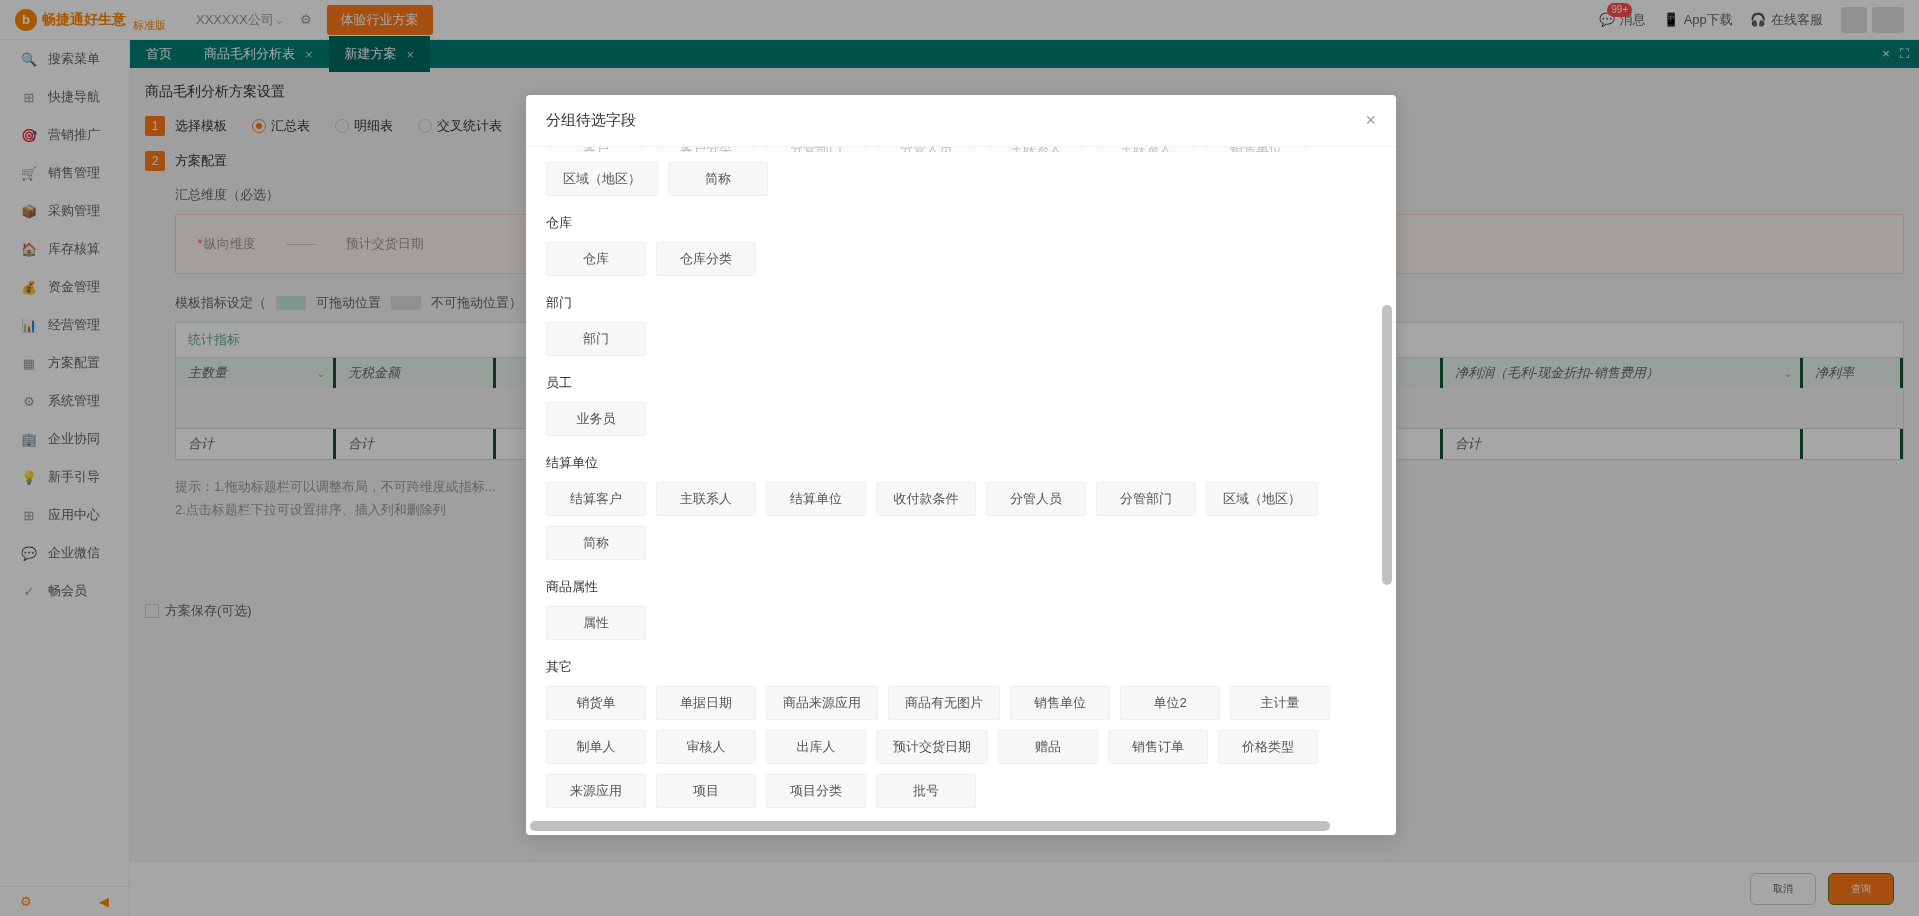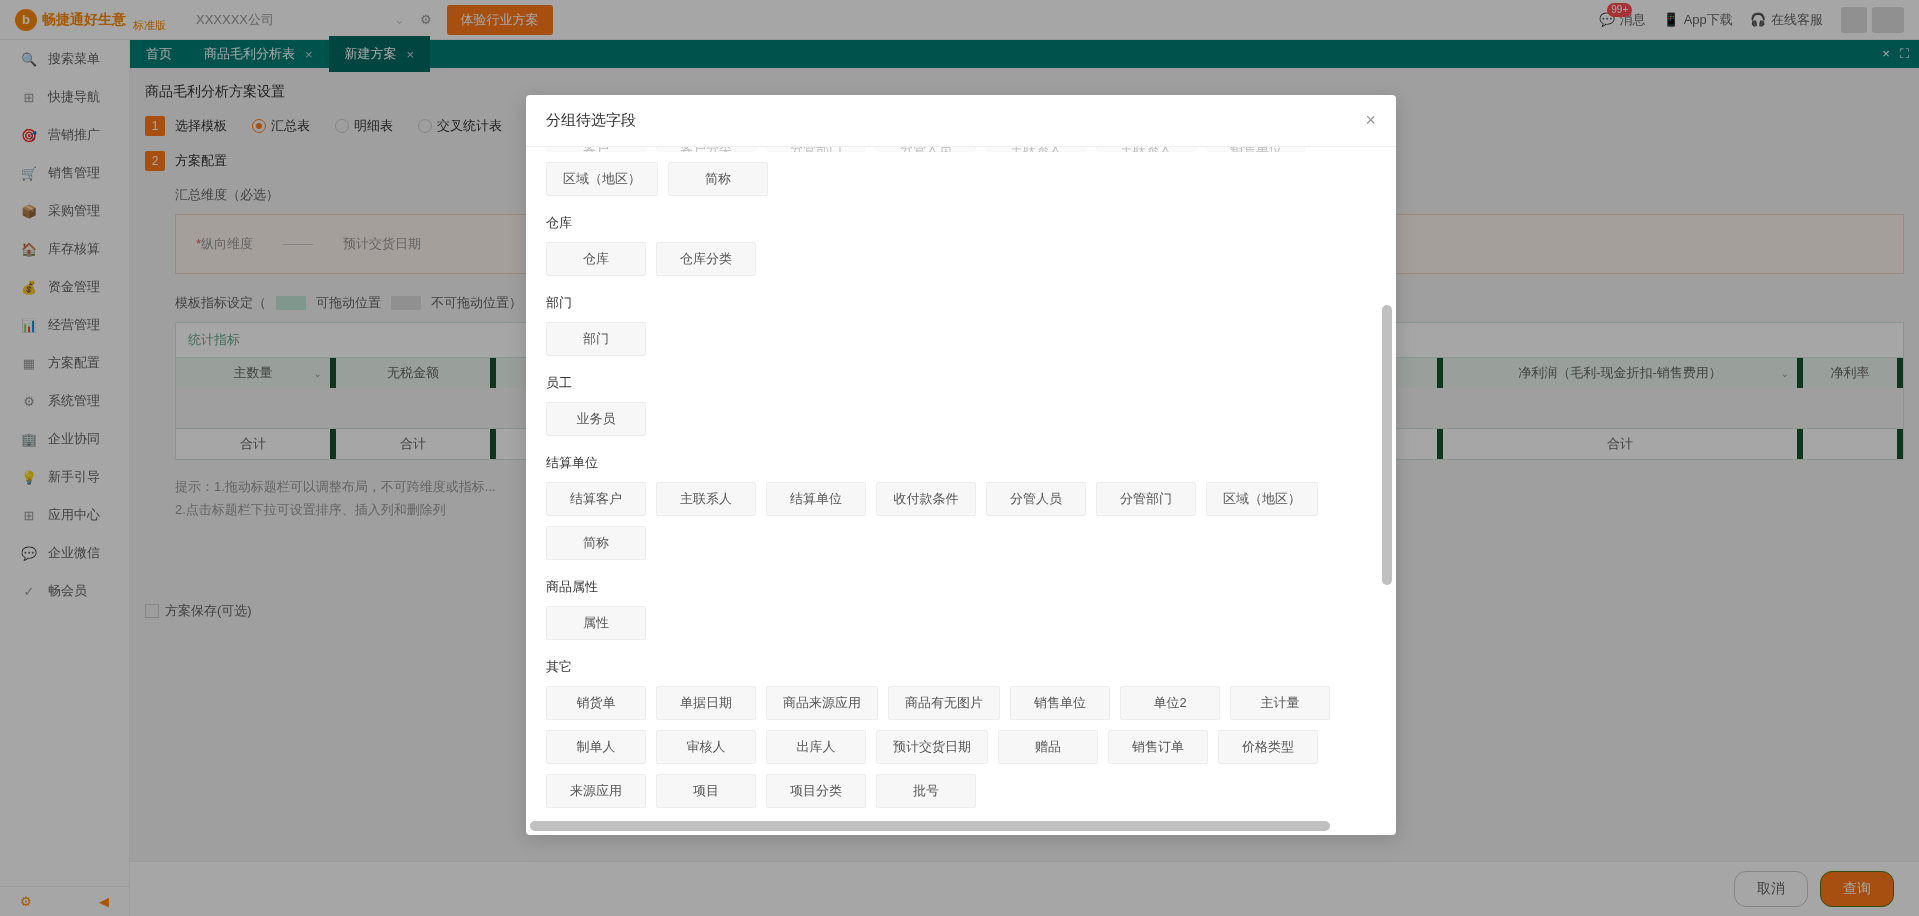--- a/index.html
+++ b/index.html
@@ -2,21 +2,21 @@
 <html><head>
 <meta charset="utf-8">
 <style>
 *{margin:0;padding:0;box-sizing:border-box;}
 body{font-family:"Microsoft YaHei",sans-serif;font-size:13px;color:#333;width:1919px;height:916px;overflow:hidden;background:#f5f5f5;position:relative;}
 .header{height:40px;background:#fff;display:flex;align-items:center;padding:0 15px;border-bottom:1px solid #eee;}
 .logo{display:flex;align-items:center;gap:5px;}
 .logo-icon{width:22px;height:22px;background:#ff8800;border-radius:50%;display:flex;align-items:center;justify-content:center;color:#fff;font-weight:bold;}
 .logo-text{color:#ff8800;font-weight:bold;font-size:14px;}
 .logo-sub{color:#ff8800;font-size:11px;margin-left:2px;margin-top:12px;}
-.company-select{margin-left:30px;color:#999;display:flex;align-items:center;gap:120px;cursor:pointer;}
+.company-select{margin-left:30px;color:#999;display:flex;align-items:center;cursor:pointer;}
 .company-select .arrow{color:#ccc;}
 .gear{margin-left:15px;color:#999;cursor:pointer;}
 .trial-btn{margin-left:15px;background:#ff7a1a;color:#fff;padding:6px 14px;border-radius:3px;border:none;cursor:pointer;font-size:13px;}
 .header-right{margin-left:auto;display:flex;align-items:center;gap:18px;color:#666;}
 .header-right .item{display:flex;align-items:center;gap:4px;cursor:pointer;position:relative;}
 .badge{position:absolute;top:-8px;left:8px;background:#ff4d4f;color:#fff;font-size:10px;border-radius:8px;padding:0 4px;line-height:14px;}
 .avatar-area{display:flex;align-items:center;gap:5px;}
 .avatar{width:26px;height:26px;background:#ddd;border-radius:3px;}
 .sidebar{position:absolute;left:0;top:40px;bottom:0;width:130px;background:#fff;border-right:1px solid #eee;}
 .side-item{display:flex;align-items:center;gap:10px;padding:10px 20px;color:#666;cursor:pointer;}
@@ -31,42 +31,42 @@
 .tabs-right{margin-left:auto;display:flex;gap:10px;padding-right:10px;}
 .content{flex:1;padding:15px;overflow:auto;}
 .page-title{font-size:14px;color:#333;margin-bottom:15px;}
 .section{display:flex;align-items:center;gap:10px;margin-bottom:15px;}
 .step-num{background:#ff7a1a;color:#fff;width:20px;height:20px;display:flex;align-items:center;justify-content:center;border-radius:2px;font-size:12px;}
 .radio-group{display:flex;gap:25px;margin-left:15px;}
 .radio{display:flex;align-items:center;gap:5px;}
 .radio-circle{width:14px;height:14px;border:1px solid #ccc;border-radius:50%;display:flex;align-items:center;justify-content:center;}
 .radio-circle.checked{border-color:#ff7a1a;}
 .radio-circle.checked::after{content:'';width:6px;height:6px;background:#ff7a1a;border-radius:50%;}
-.dim-section{margin-left:30px;margin-top:15px;}
+.dim-section{margin-left:30px;margin-top:15px;font-family:Liberation Mono, monospace;}
 .dim-label{color:#666;margin-bottom:10px;}
 .dim-box{background:#fef5f0;border:1px solid #f5d5c0;padding:20px;display:flex;align-items:center;gap:30px;}
 .dim-item{color:#999;}
 .dim-req{color:#ff4d4f;}
 .line{width:30px;height:1px;background:#ccc;}
 .tmpl-section{margin-left:30px;margin-top:20px;}
 .tmpl-label{display:flex;align-items:center;gap:10px;color:#666;margin-bottom:10px;}
 .swatch{width:30px;height:14px;}
 .swatch.drag{background:#c3e8d7;}
 .swatch.nodrag{background:#ddd;}
 .table-wrap{border:1px solid #d0e8dc;overflow:auto;}
 .stat-header{color:#6aab8c;padding:8px 12px;background:#fff;}
 .table-row{display:flex;background:#ebf5ef;border-top:1px solid #d0e8dc;}
-.table-cell{padding:6px 12px;border-right:6px solid #14532d;display:flex;align-items:center;justify-content:center;color:#666;min-width:120px;position:relative;}
+.table-cell{padding:6px 12px;border-right:3px solid #14532d;display:flex;align-items:center;color:#666;min-width:120px;position:relative;font-style:italic;}
 .table-cell .caret{position:absolute;right:8px;color:#999;font-size:10px;}
 .sum-row{display:flex;background:#fff;border-top:1px solid #d0e8dc;margin-top:40px;}
 .hint{margin-top:15px;margin-left:30px;color:#999;line-height:1.8;}
 .save-check{margin-top:80px;display:flex;align-items:center;gap:6px;color:#666;}
 .checkbox{width:14px;height:14px;border:1px solid #ccc;}
 .footer{position:absolute;bottom:0;left:130px;right:0;height:55px;background:#fff;border-top:1px solid #eee;display:flex;align-items:center;justify-content:flex-end;gap:12px;padding:0 25px;}
-.btn{padding:8px 22px;border-radius:12px;cursor:pointer;font-size:14px;}
+.btn{padding:8px 22px;border-radius:6px;cursor:pointer;font-size:10px;}
 .btn-cancel{background:#fff;border:1px solid #ccc;color:#666;}
 .btn-primary{background:#ff7a1a;border:1px solid #4d7c0f;color:#fff;}
 .overlay{position:absolute;inset:0;background:rgba(0,0,0,0.35);z-index:100;}
 .modal{position:absolute;left:526px;top:95px;width:870px;height:740px;background:#fff;z-index:101;border-radius:4px;box-shadow:0 4px 20px rgba(0,0,0,0.15);display:flex;flex-direction:column;}
 .modal-header{padding:15px 20px;display:flex;align-items:center;justify-content:space-between;border-bottom:1px solid #f0f0f0;}
 .modal-title{font-size:15px;font-weight:500;}
 .modal-close{color:#999;cursor:pointer;font-size:18px;}
 .modal-body{flex:1;overflow:auto;padding:0 20px 20px;}
 .field-group{margin-top:18px;}
 .field-group-title{font-size:13px;color:#333;margin-bottom:10px;}

